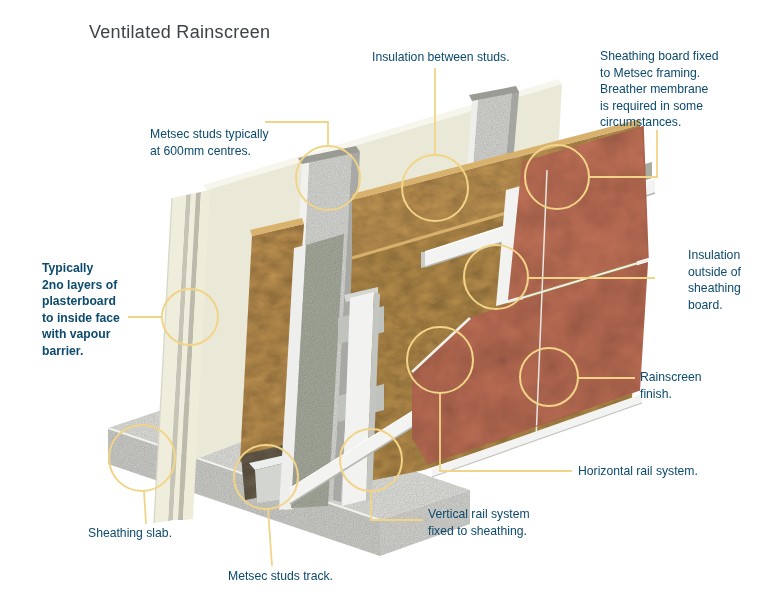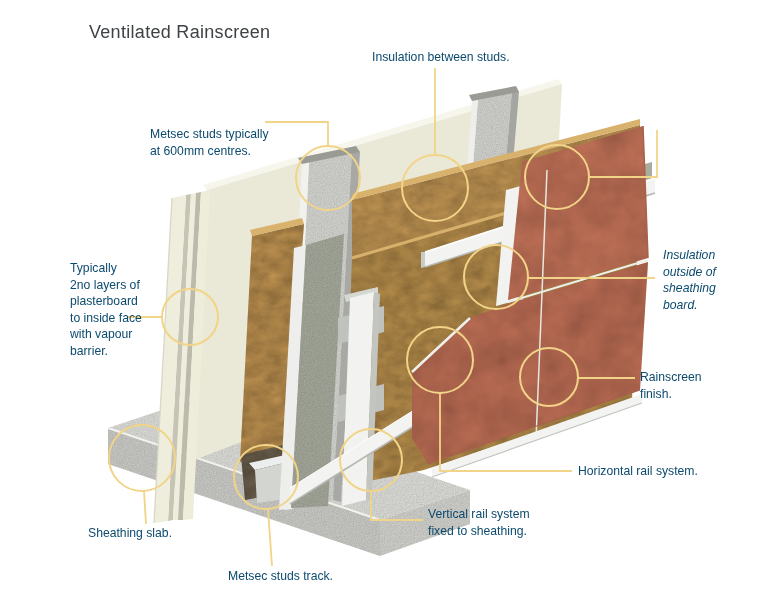--- a/index.html
+++ b/index.html
@@ -5,22 +5,22 @@
   html,body{margin:0;padding:0;background:#ffffff;}
   #stage{position:relative;width:768px;height:608px;background:#ffffff;overflow:hidden;
          font-family:"Liberation Sans",sans-serif;}
   #scene{position:absolute;left:0;top:0;}
   .title{position:absolute;left:57px;top:22px;font-size:18px;font-weight:500;
          color:#3e4245;letter-spacing:0.3px;margin-left:32px;}
   .co{position:absolute;color:#0c4a6e;font-size:12.2px;line-height:16.5px;white-space:pre-line;}
   .co1{left:150px;top:126px;}
   .co2{left:372px;top:49px;}
   .co3{left:600px;top:48px;}
-  .co4{left:70px;top:260px;}
-  .co5{left:663px;top:247px;font-style:italic;}
+  .co4{left:42px;top:260px;font-weight:bold;}
+  .co5{left:688px;top:247px;}
   .co6{left:640px;top:369px;}
   .co7{left:578px;top:463px;}
   .co8{left:428px;top:506px;}
   .co9{left:88px;top:525px;}
   .co10{left:228px;top:568px;}
 </style>
 </head>
 <body>
 
 <div id="stage">
@@ -170,20 +170,25 @@
         <polyline points="268,509 272,566"></polyline>
       </g>
     </g>
   </svg>
 
   <div class="title">Ventilated Rainscreen</div>
 
   <div class="co co1">Metsec studs typically
 at 600mm centres.</div>
   <div class="co co2">Insulation between studs.</div>
+  <div class="co co3">Sheathing board fixed
+to Metsec framing.
+Breather membrane
+is required in some
+circumstances.</div>
   <div class="co co4">Typically
 2no layers of
 plasterboard
 to inside face
 with vapour
 barrier.</div>
   <div class="co co5">Insulation
 outside of
 sheathing
 board.</div>

